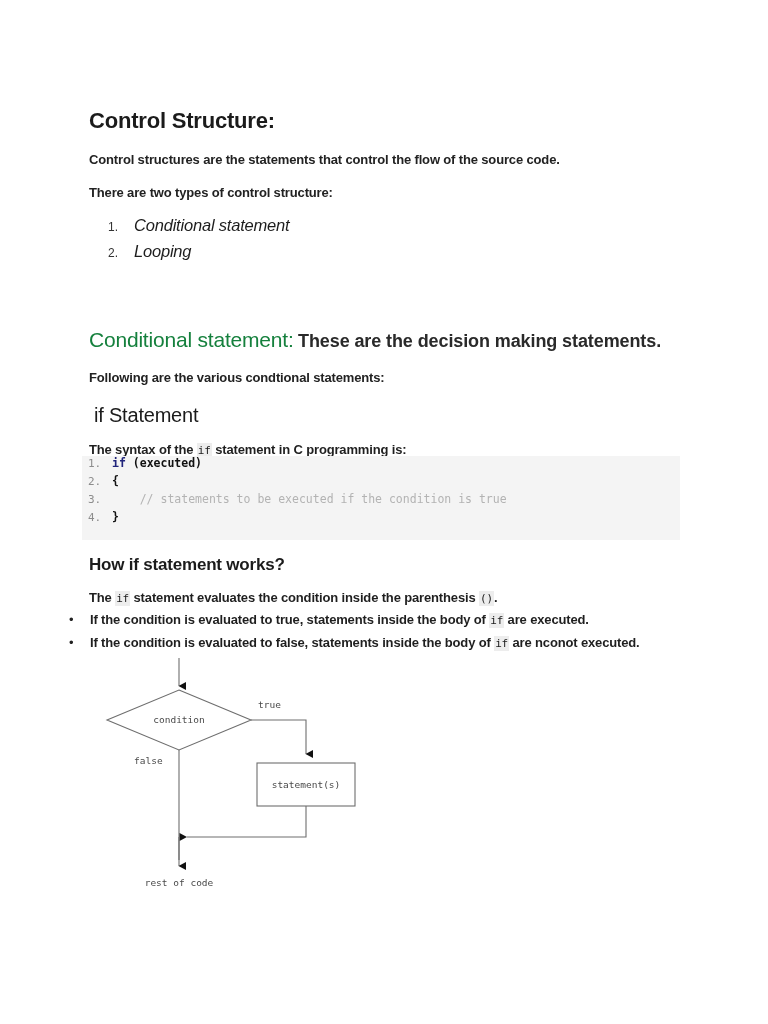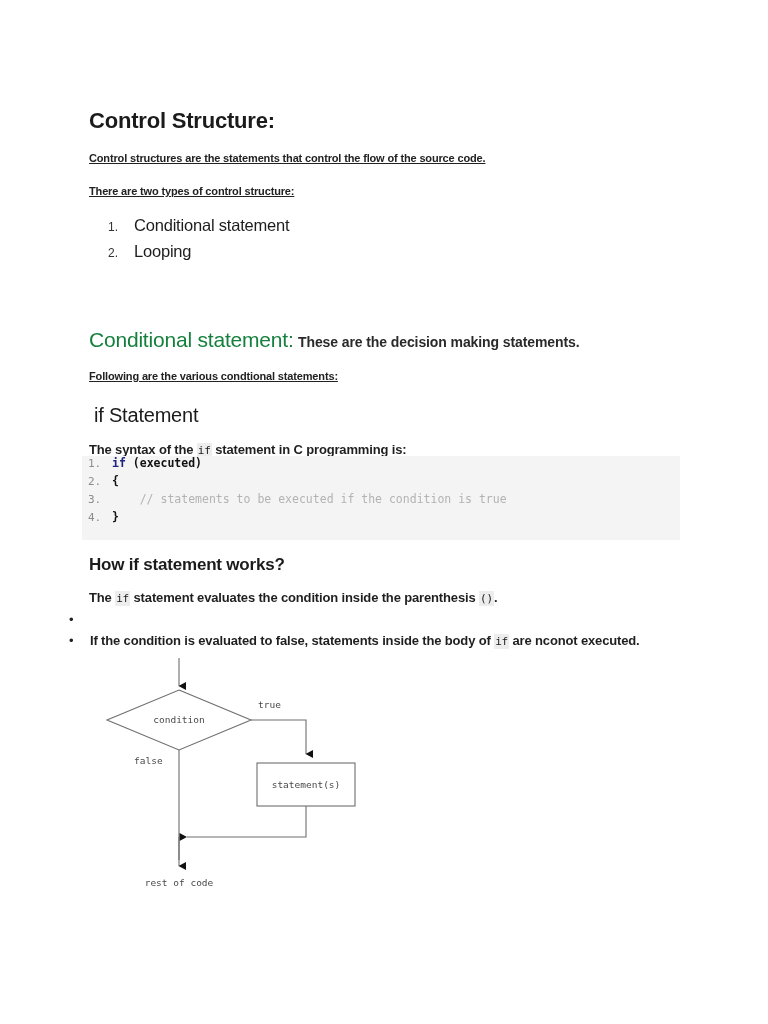--- a/index.html
+++ b/index.html
@@ -35,21 +35,21 @@
     left: 89px; top: 328px;
     white-space: nowrap;
   }
   .h-cond .big {
     font-size: 21px;
     font-weight: 400;
     color: #15803d;
     letter-spacing: -0.2px;
   }
   .h-cond .small {
-    font-size: 14px;
+    font-size: 18px;
     font-weight: 600;
     color: #2a2a2a;
     letter-spacing: -0.1px;
     margin-top: 28px;
   }
 
   .h-if {
     position: absolute;
     left: 94px; top: 404px;
     font-size: 20px;
@@ -63,25 +63,24 @@
     left: 89px; top: 555px;
     font-size: 17px;
     font-weight: bold;
     color: #1b1b1b;
     letter-spacing: -0.2px;
   }
 
   
   .p {
     position: absolute;
-    font-size: 11px;
+    font-size: 13px;
     font-weight: 600;
     color: #222;
     letter-spacing: -0.15px;
-    text-decoration: underline;
   }
   .p-intro1 { left: 89px; top: 152px; }
   .p-intro2 { left: 89px; top: 185px; }
   .p-following { left: 89px; top: 370px; }
 
   .p-syntax {
     position: absolute;
     left: 89px; top: 442px;
     font-size: 13px;
     font-weight: 600;
@@ -109,20 +108,21 @@
     width: 26px;
     font-size: 12px;
     color: #333;
     font-weight: 500;
   }
   .olist .txt {
     font-size: 16.5px;
     color: #1d1d1d;
     font-weight: 400;
     letter-spacing: -0.2px;
+    font-style: italic;
   }
 
   
   .blist { position: absolute; left: 66px; top: 610px; width: 600px; }
   .blist .row {
     display: flex;
     align-items: flex-start;
     margin-bottom: 1px;
   }
   .blist .bullet {
@@ -241,20 +241,21 @@
 
   <div class="h-works">How if statement works?</div>
 
   <div class="p-eval">
     <span>The </span><code class="inl">if</code><span> statement evaluates the condition inside the parenthesis </span><code class="inl">()</code><span>.</span>
   </div>
 
   <div class="blist">
     <div class="row">
       <span class="bullet">•</span>
+      <span class="btxt"><span>If the condition is evaluated to true, statements inside the body of </span><code class="inl">if</code><span> are executed.</span></span>
     </div>
     <div class="row">
       <span class="bullet">•</span>
       <span class="btxt"><span>If the condition is evaluated to false, statements inside the body of </span><code class="inl">if</code><span> are nconot executed.</span></span>
     </div>
   </div>
 
   <div class="flow">
     <svg width="320" height="250" viewBox="0 0 320 250" xmlns="http://www.w3.org/2000/svg">
       <defs>

